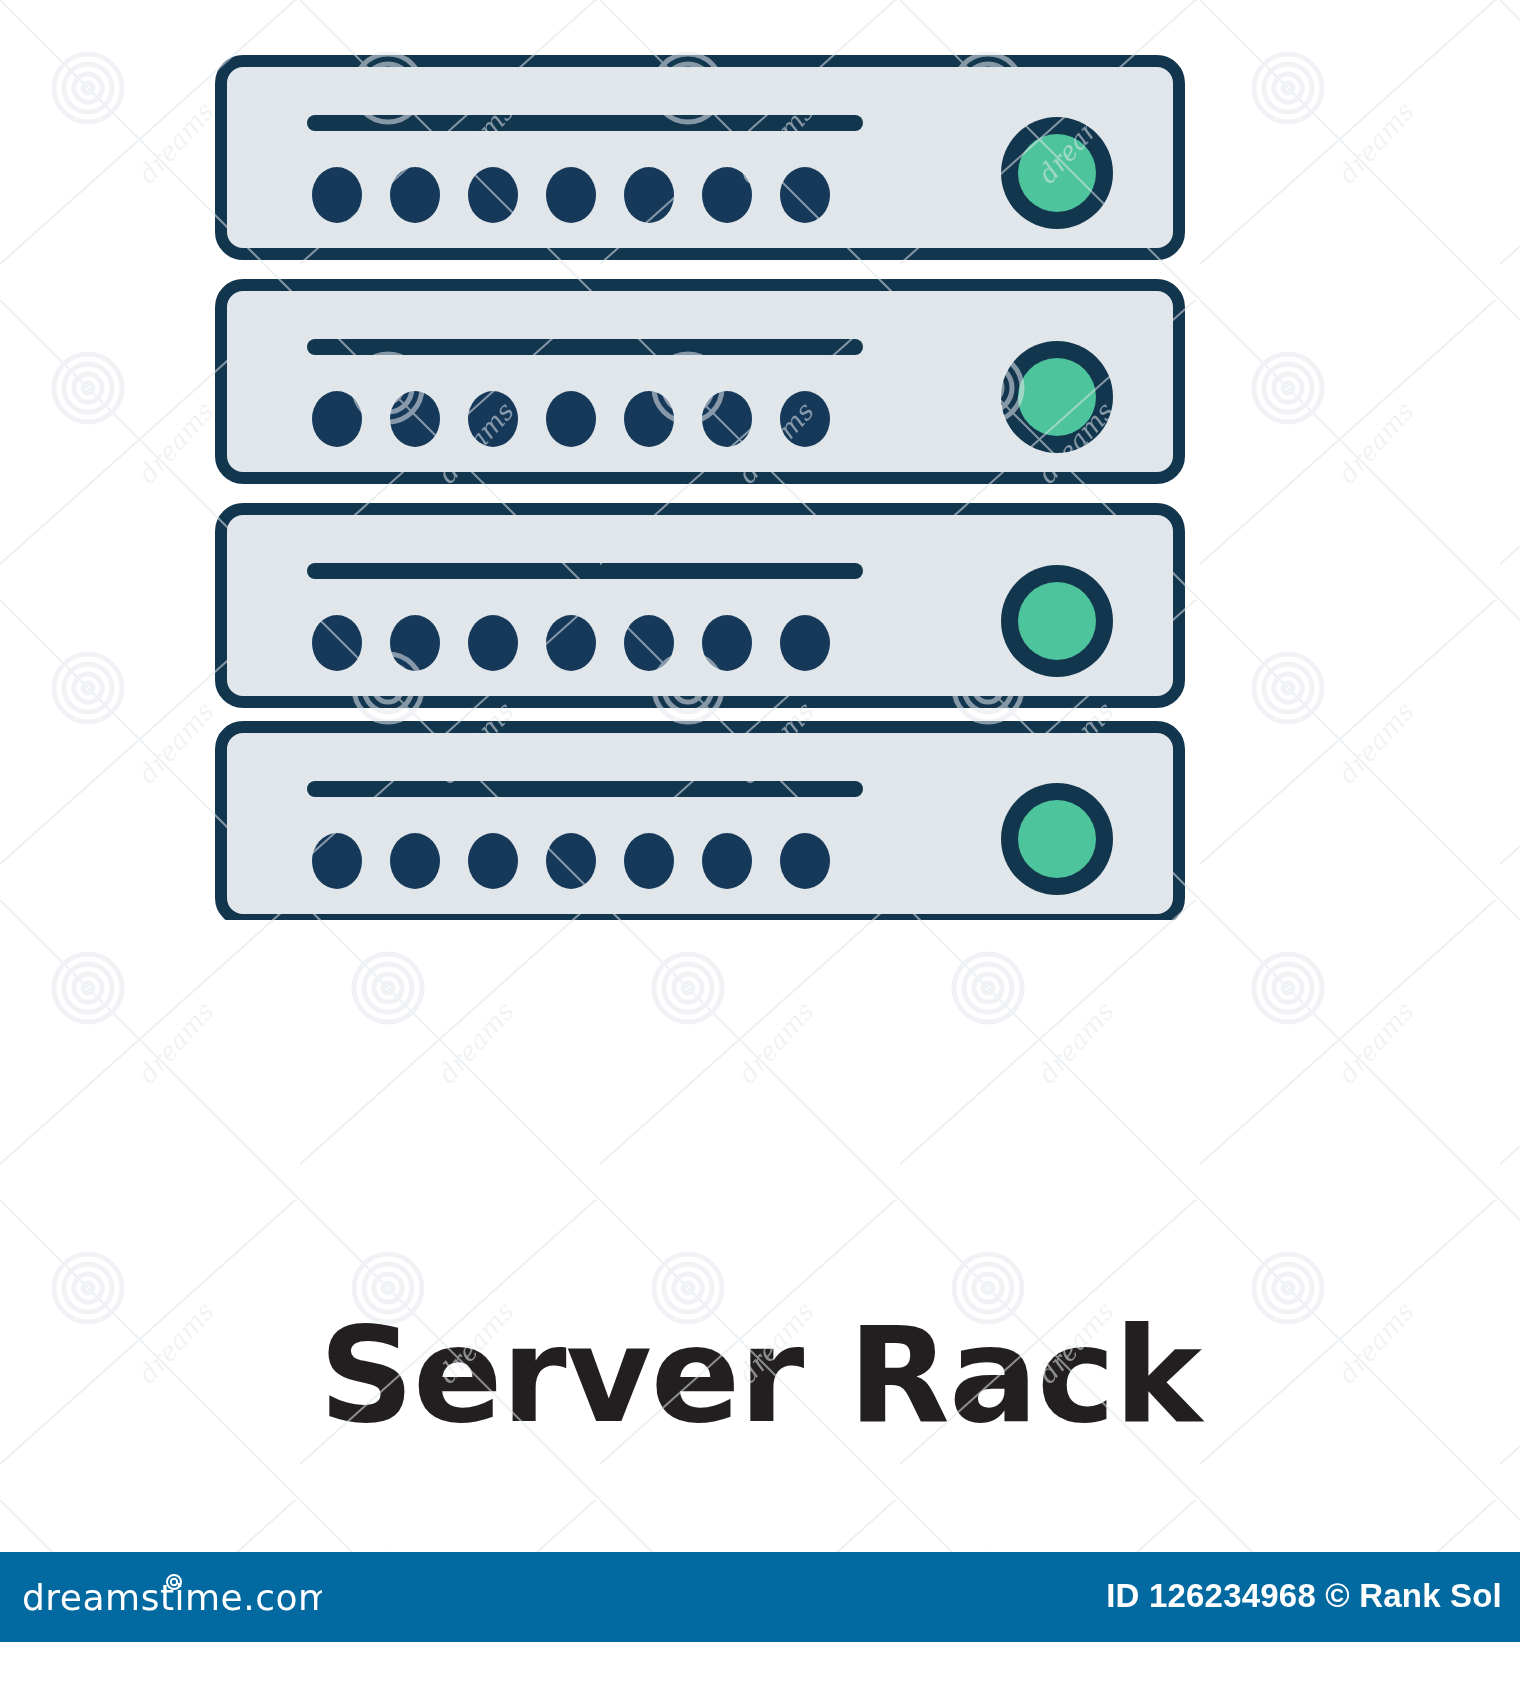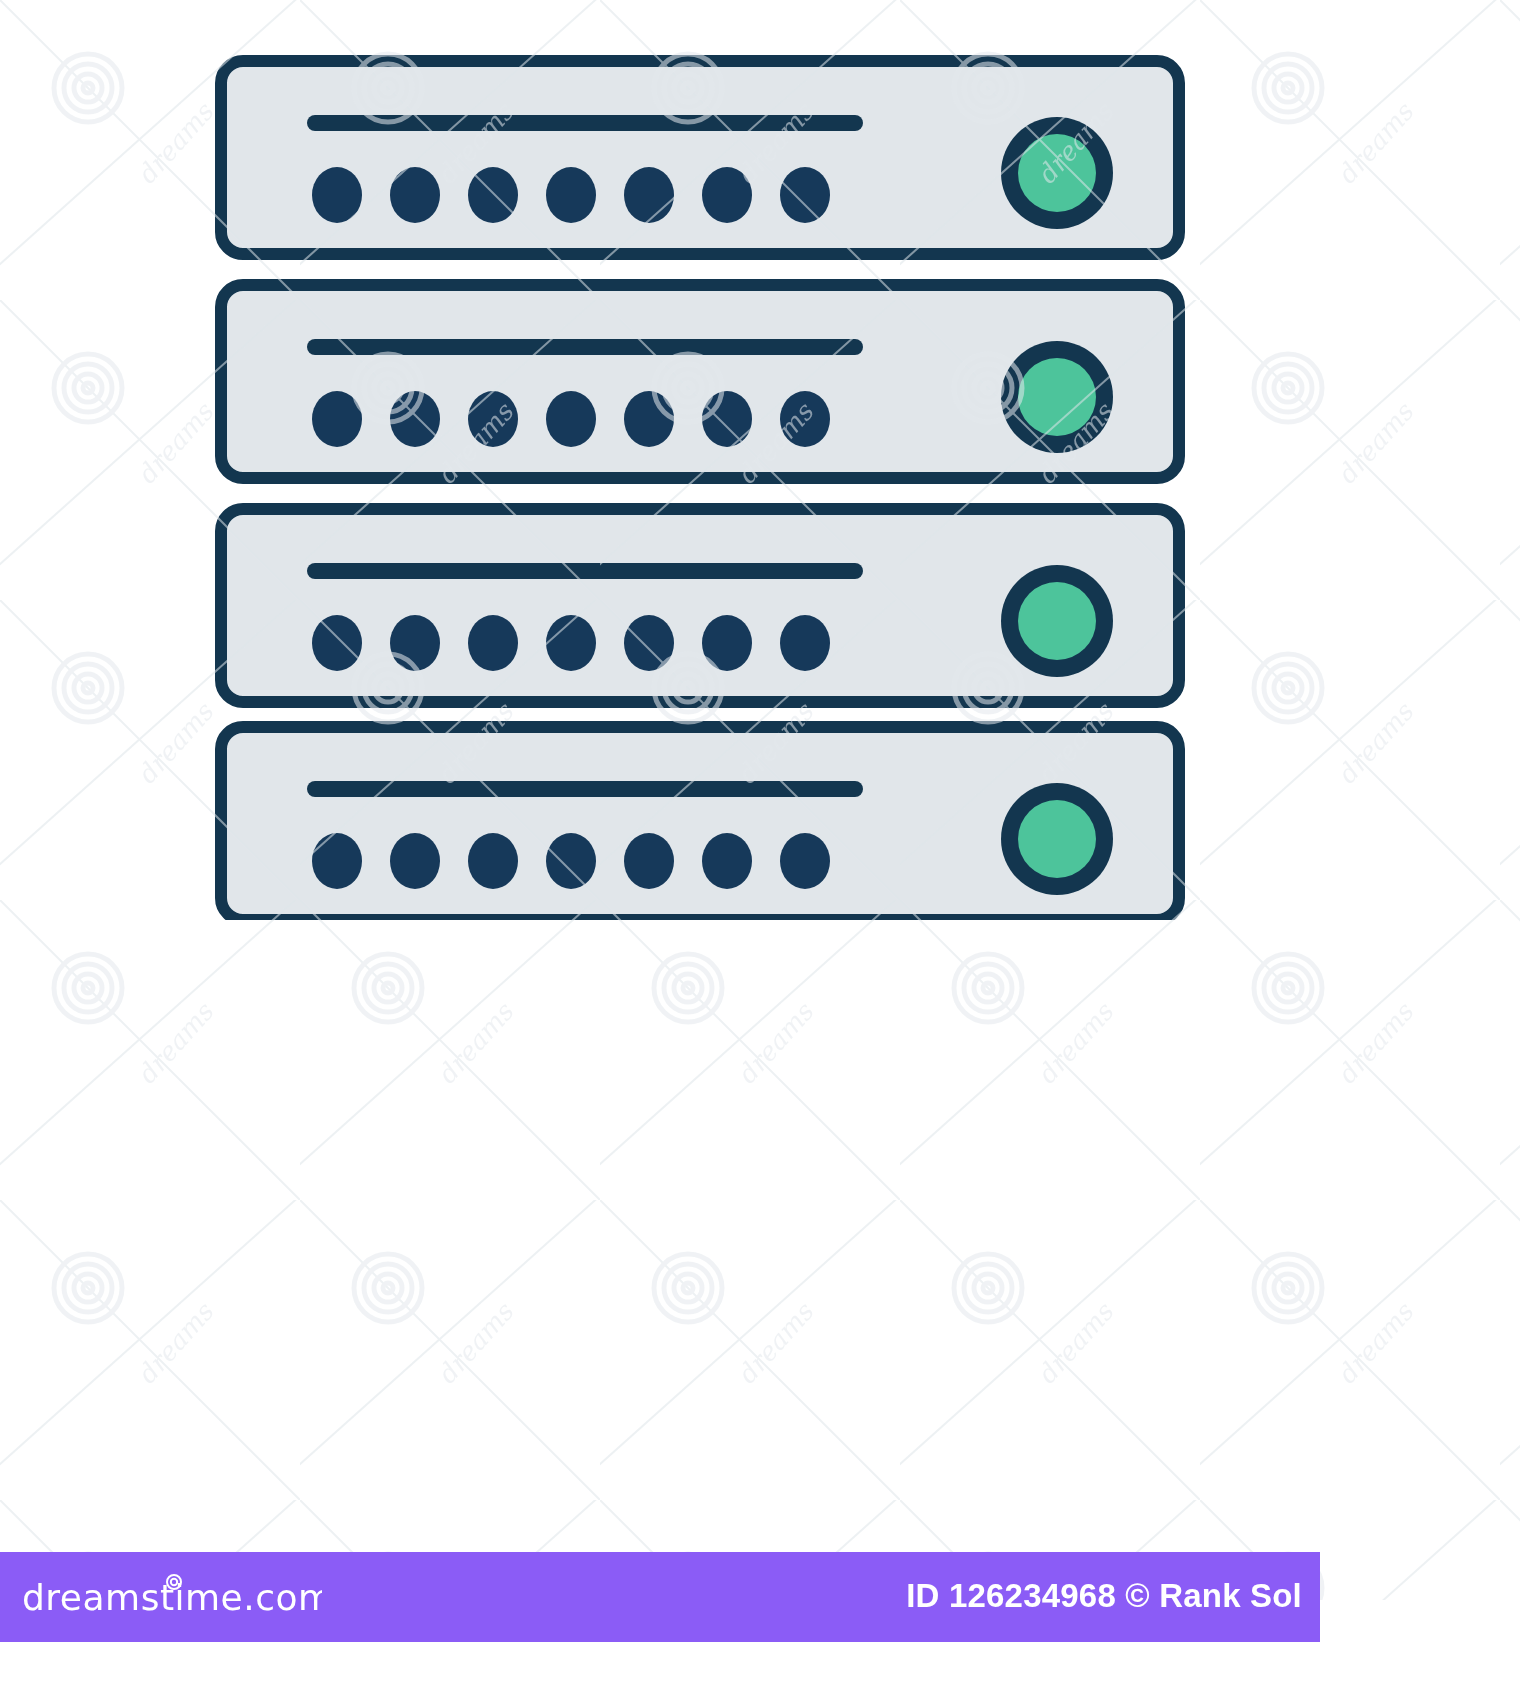--- a/index.html
+++ b/index.html
@@ -59,23 +59,23 @@
     color: #231f20;
     z-index: 5;
     white-space: nowrap;
   }
 
   
   #attribution-bar {
     position: absolute;
     left: 0;
     top: 1552px;
-    width: 1320px;
+    width: 1520px;
     height: 90px;
-    background: #8b5cf6;
+    background: #0369a1;
     z-index: 8;
   }
   #brand-logo {
     position: absolute;
     left: 22px;
     top: 22px;
     height: 44px;
     width: 300px;
   }
   #attribution-credit {
@@ -148,20 +148,21 @@
         </g>
 
         <g transform="translate(150,185) rotate(-48)" fill="#e4e9ed">
           <text x="0" y="0" font-family="DejaVu Serif, serif" font-size="26" font-style="italic">dreams</text>
         </g>
       </pattern>
     </defs>
     <rect x="0" y="0" width="1520" height="1600" fill="url(#wm-tile)"></rect>
   </svg>
 
+  <div id="title-text">Server Rack</div>
 
   <div id="attribution-bar">
 
     <svg id="brand-logo" viewBox="0 0 300 44" xmlns="http://www.w3.org/2000/svg">
       <text x="0" y="36" font-family="DejaVu Sans, sans-serif" font-size="36" fill="#ffffff" letter-spacing="0.5">dreamstime.com</text>
 
       <g transform="translate(152,8)" fill="none" stroke="#ffffff" stroke-width="2">
         <circle cx="0" cy="0" r="7"></circle>
         <circle cx="0" cy="0" r="3.2"></circle>
       </g>

